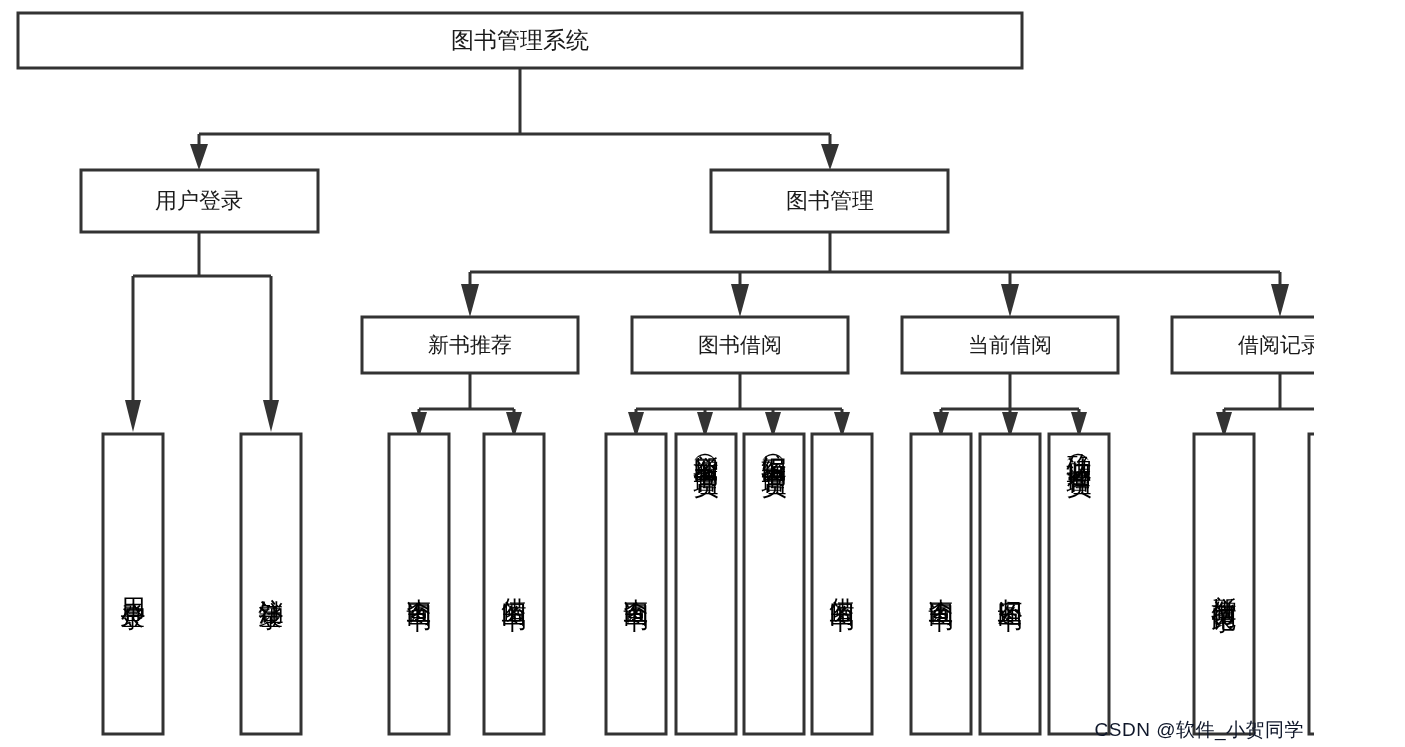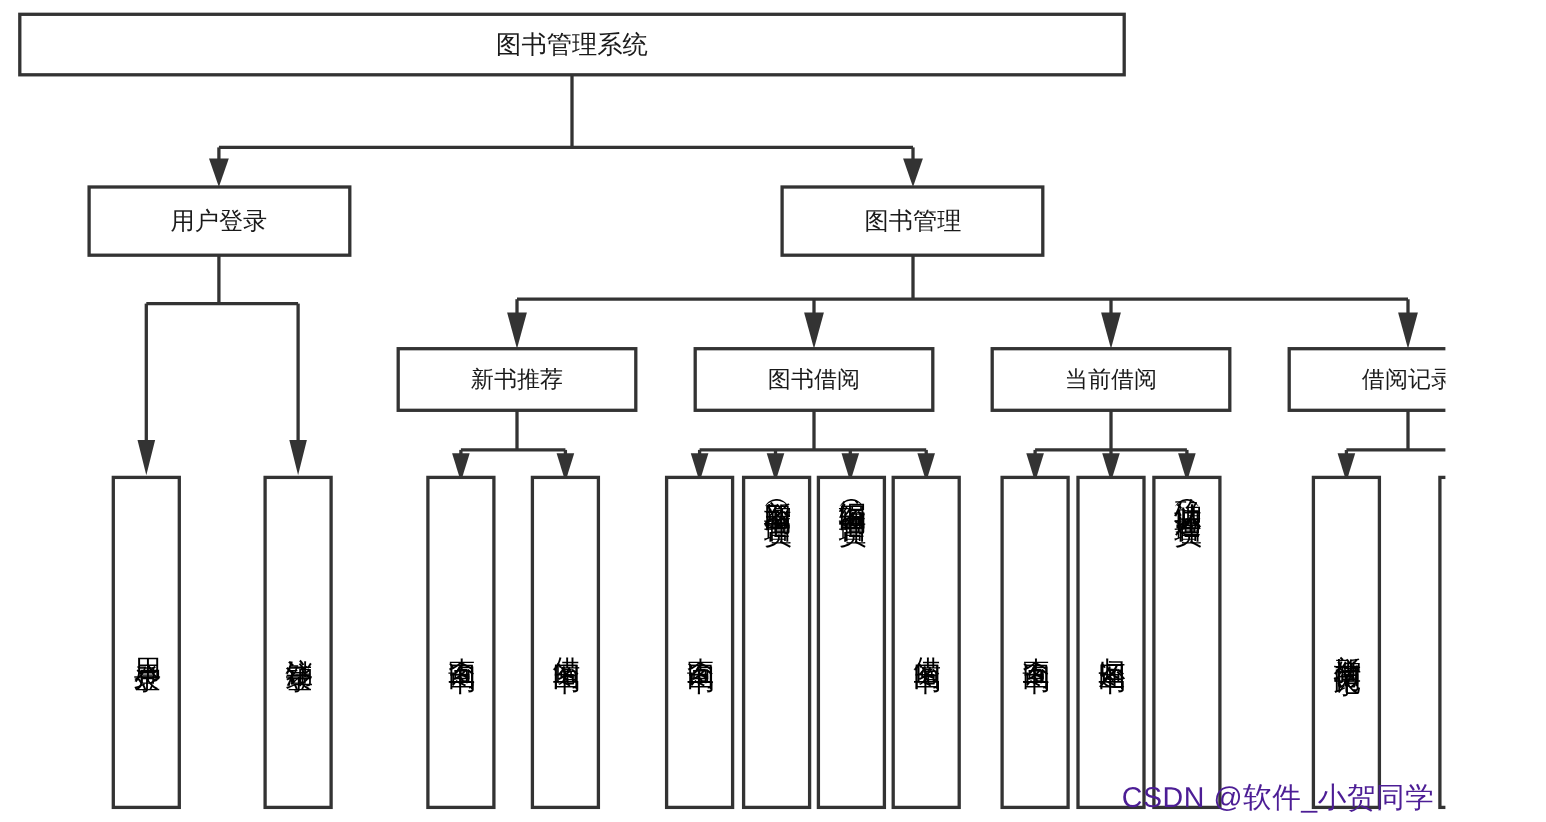--- a/index.html
+++ b/index.html
@@ -71,22 +71,22 @@
     display: flex;
     align-items: center;
     justify-content: center;
     overflow: hidden;
   }
   .watermark {
     position: absolute;
     right: 10px;
     bottom: 4px;
     font-family: "Liberation Sans", "DejaVu Sans", sans-serif;
-    font-size: 26px;
-    color: #4c1d95;
+    font-size: 19px;
+    color: #0f172a;
     white-space: nowrap;
     letter-spacing: 0.5px;
   }
 </style>
 </head>
 <body>
 
 <div id="stage">
 
   <svg id="diagram" viewBox="0 0 1405 747">

